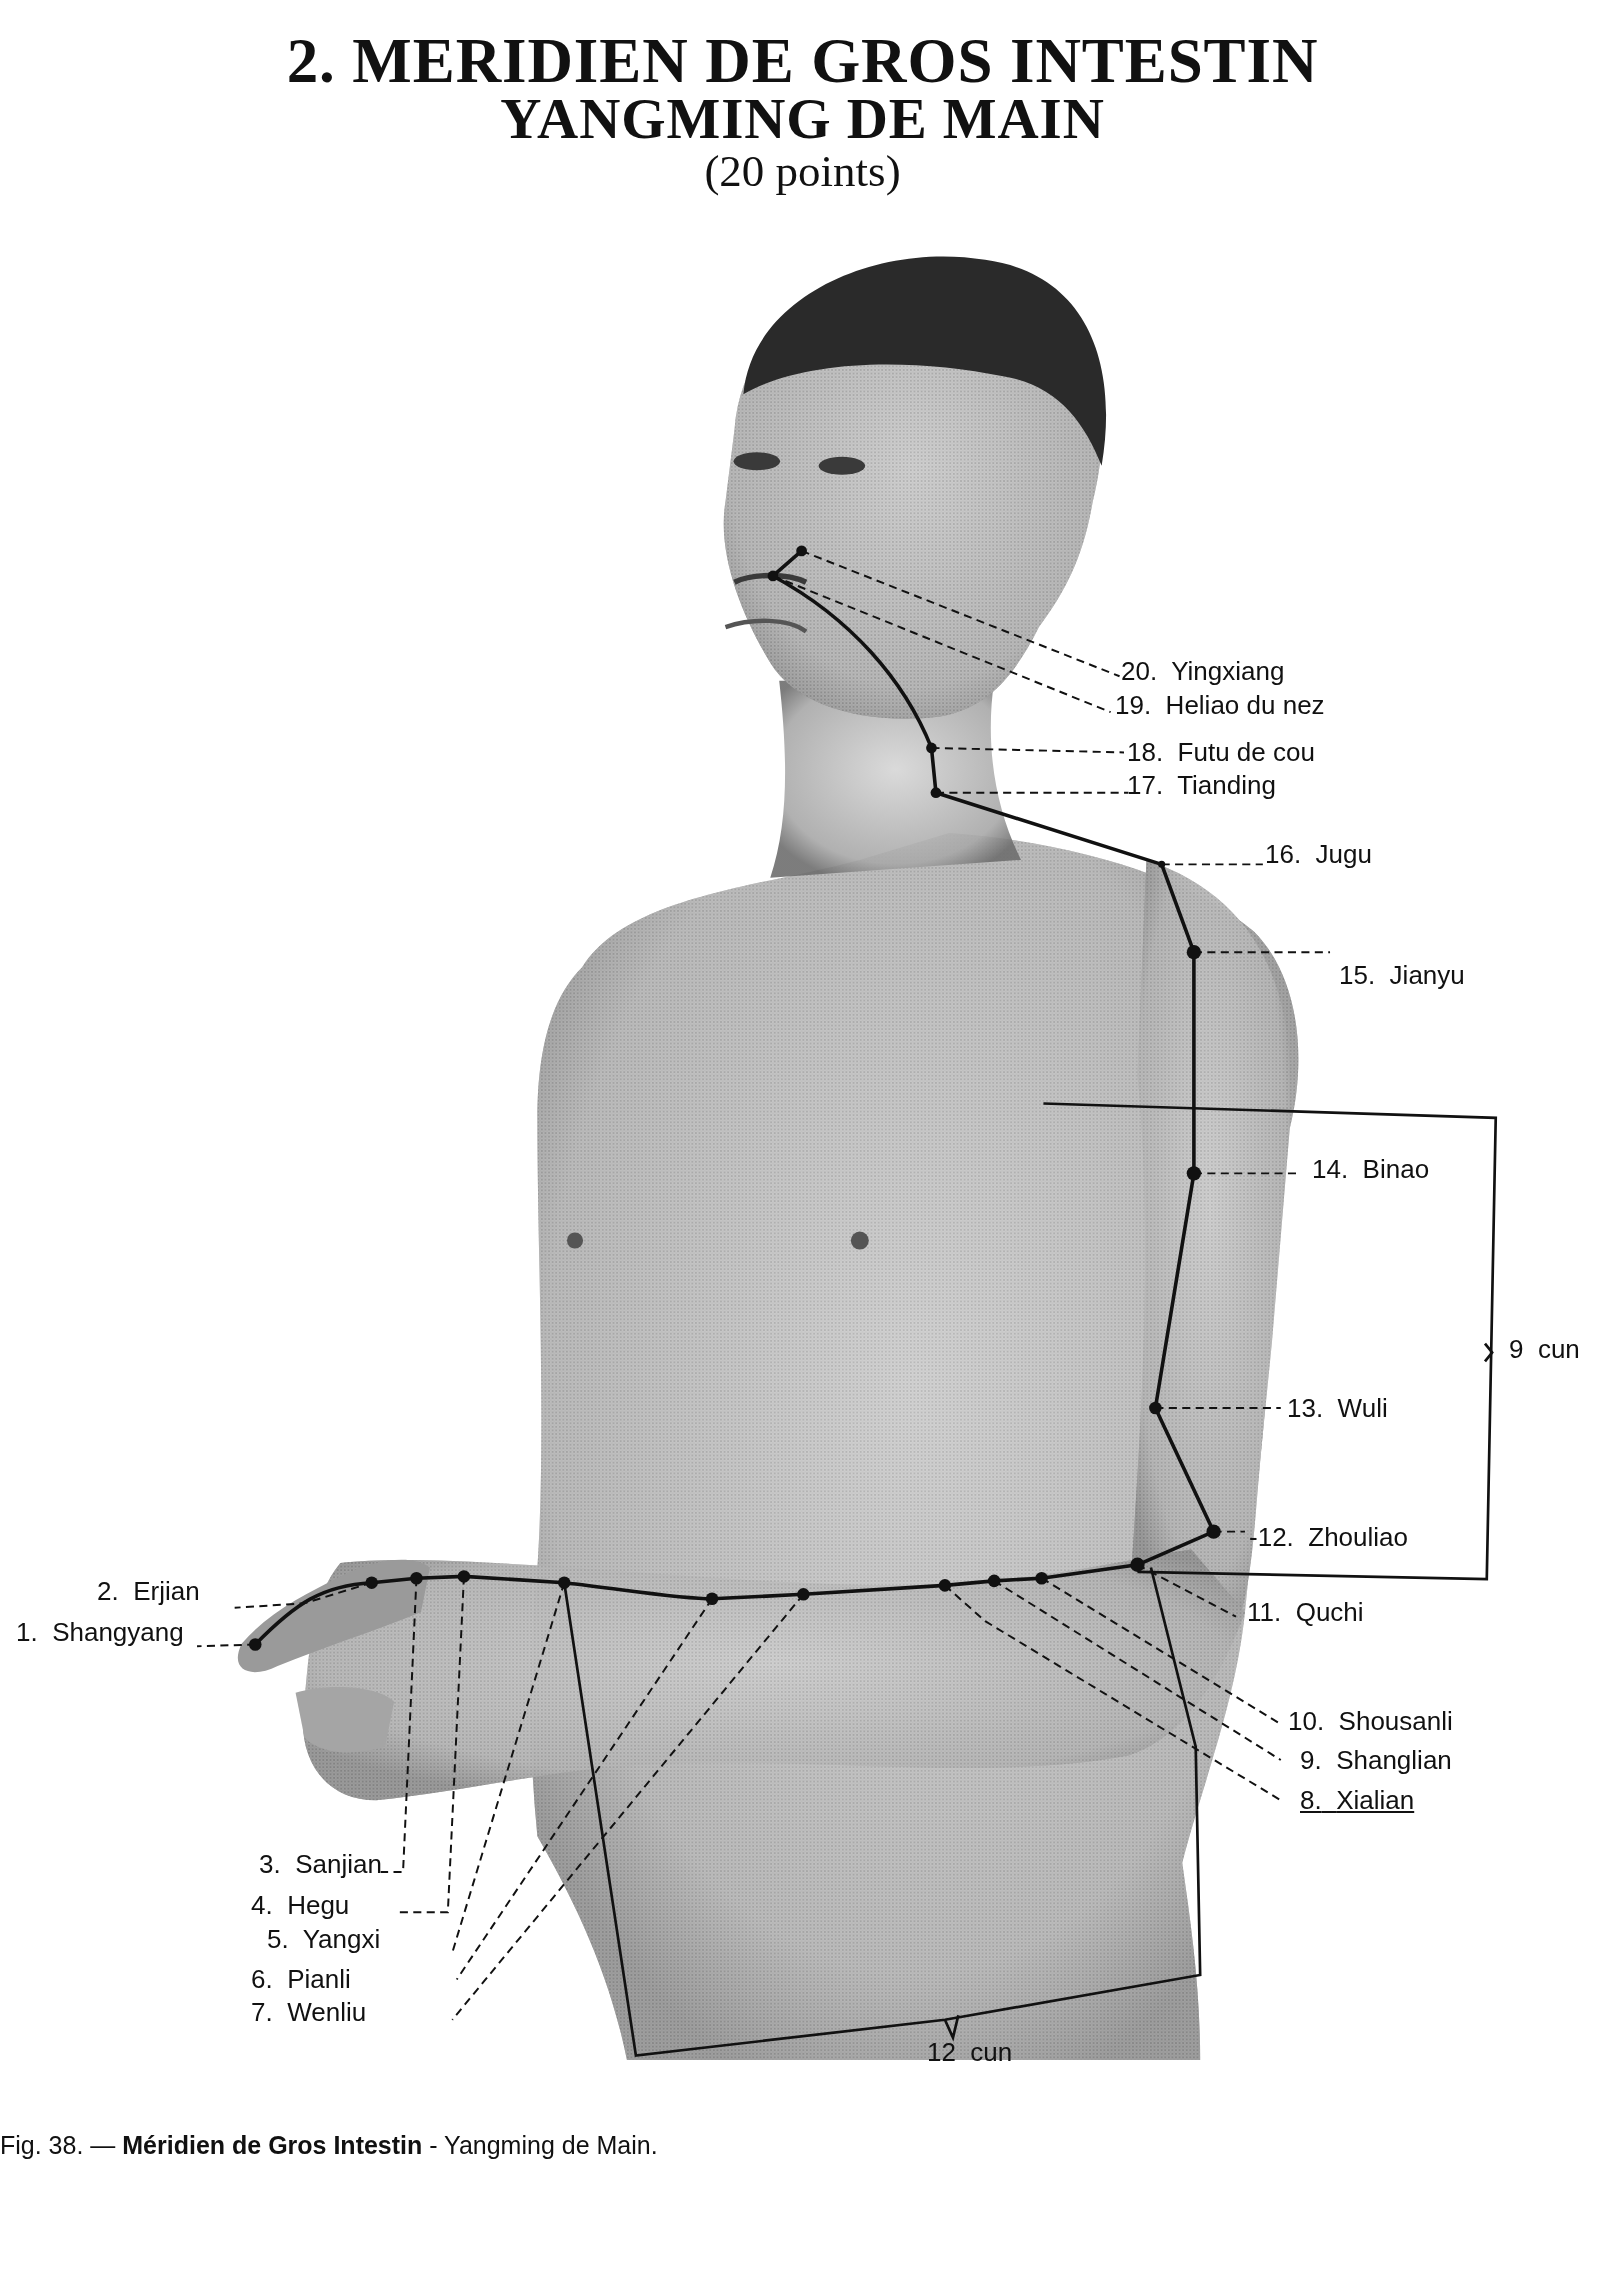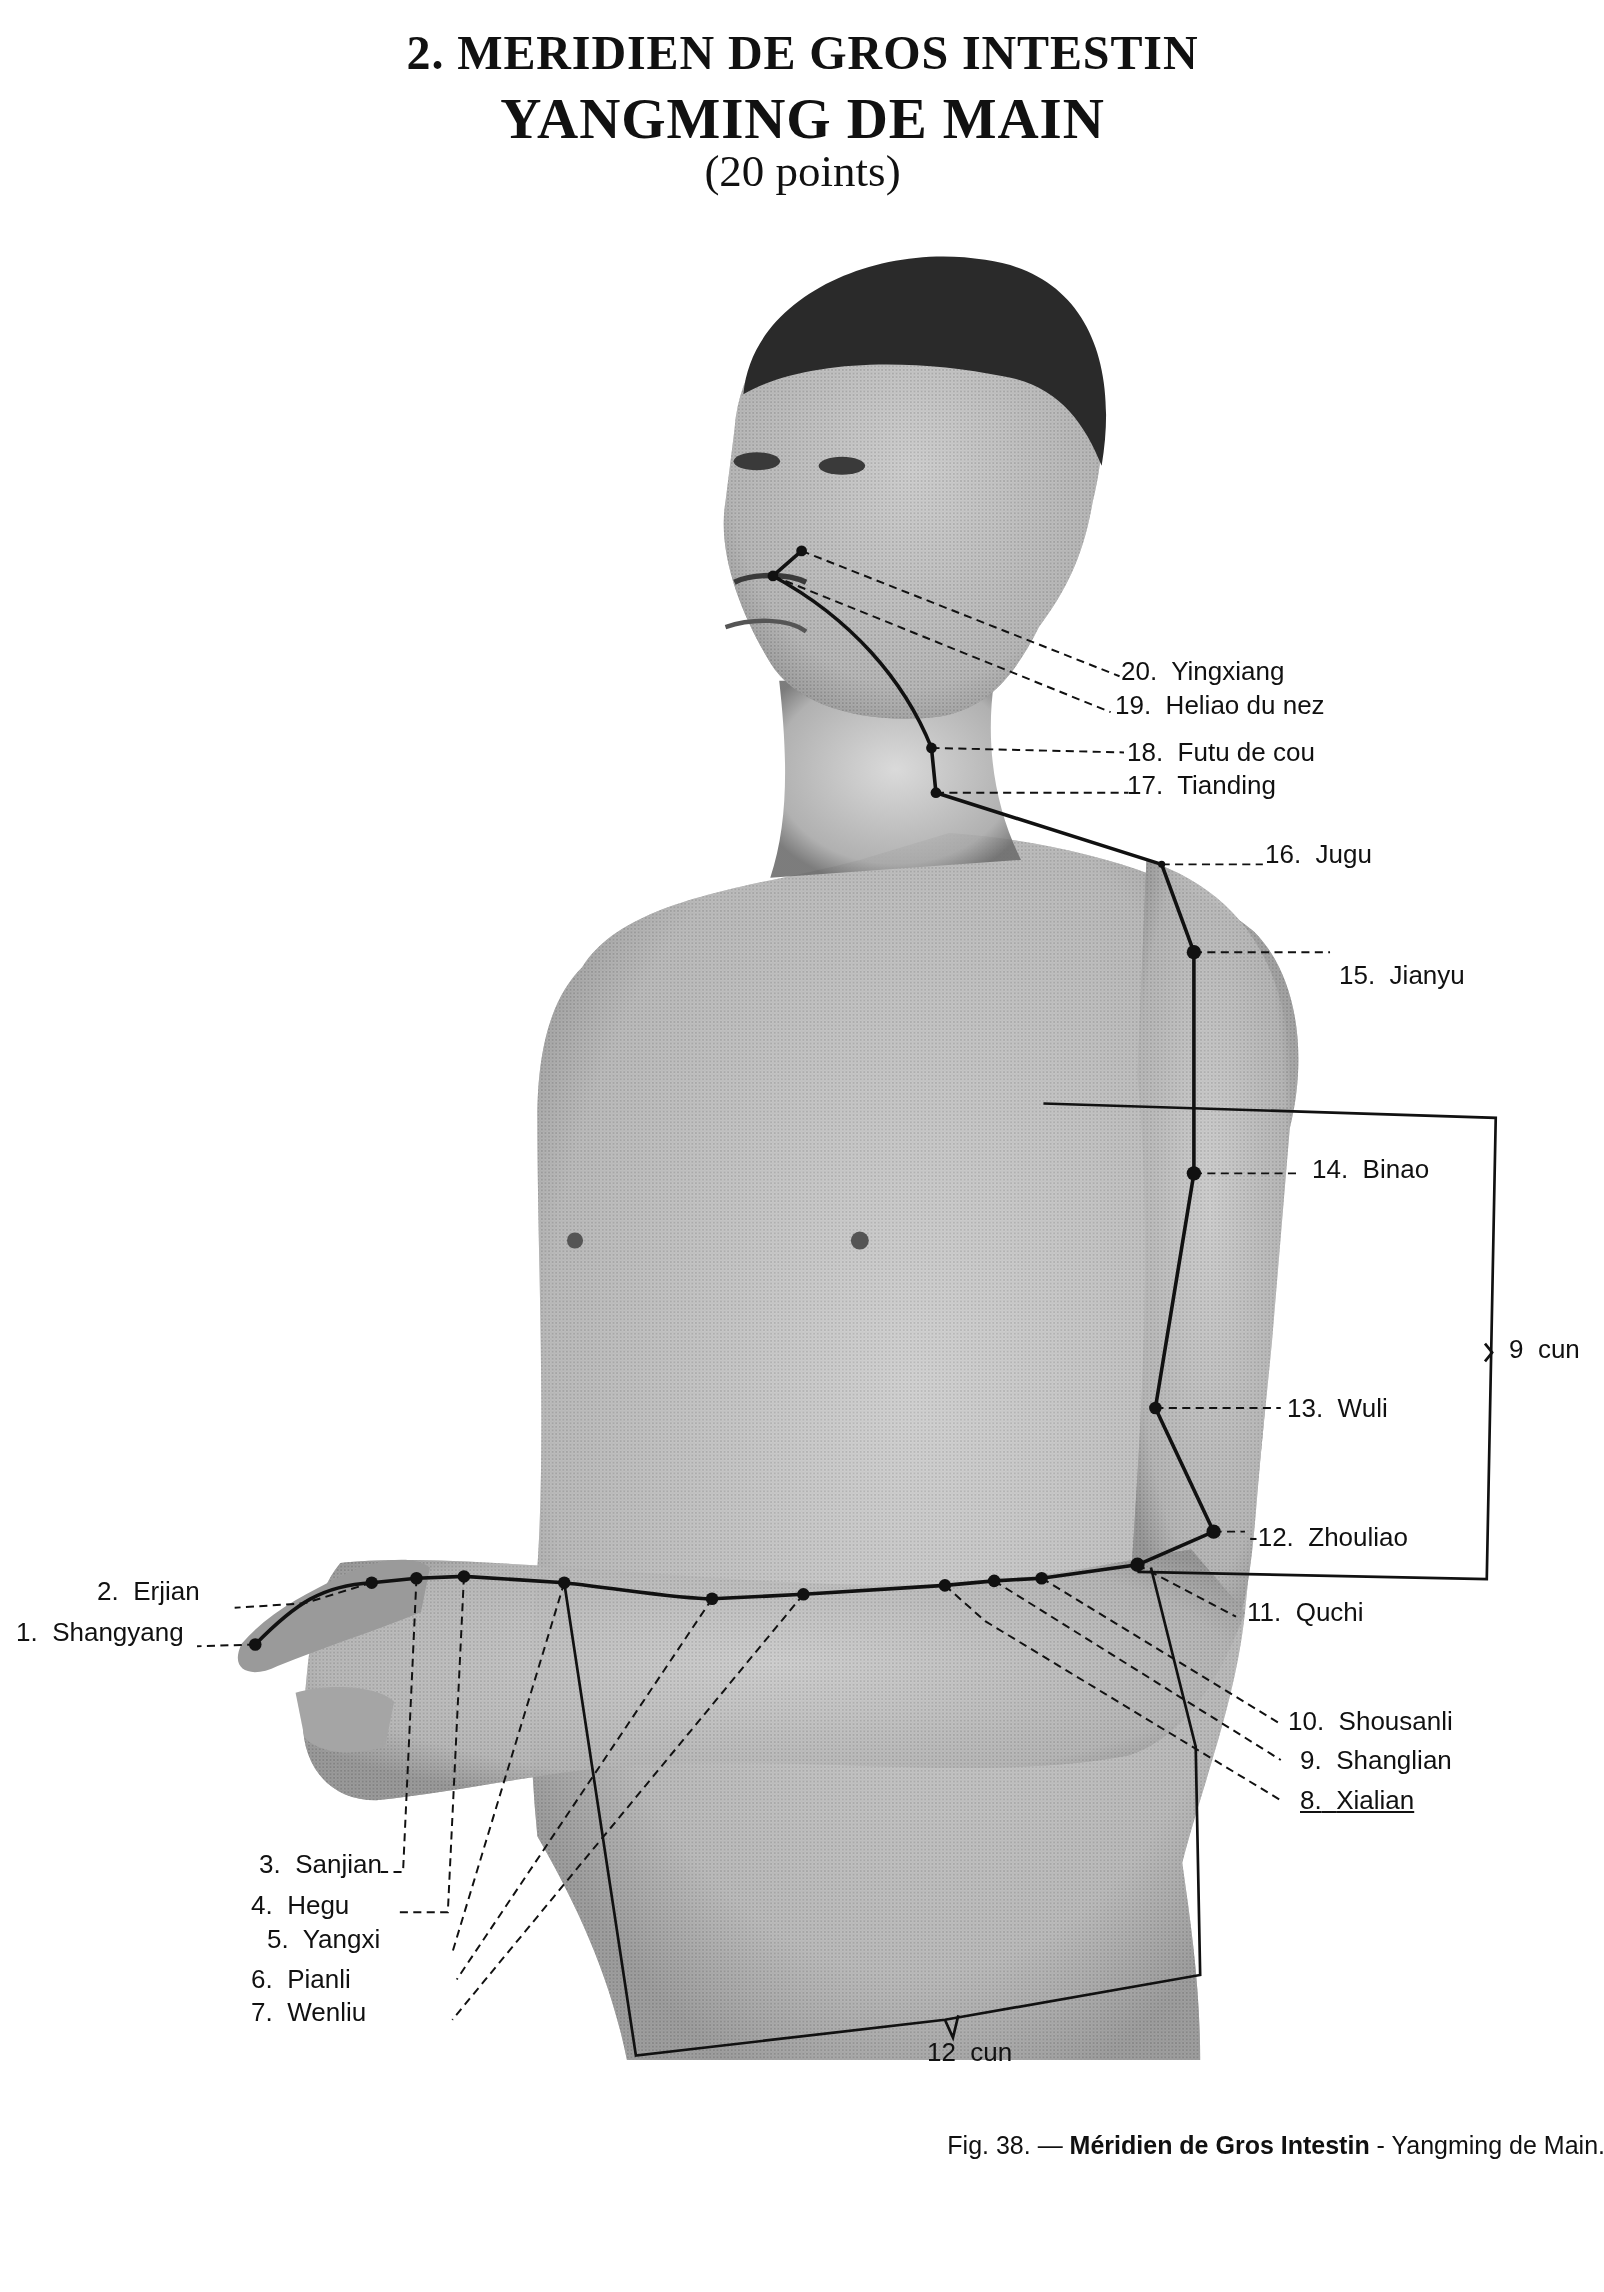--- a/index.html
+++ b/index.html
@@ -1,23 +1,23 @@
 <!DOCTYPE html>
 <html style="font-size:14.3px"><head>
 <meta charset="utf-8">
 <style>
   html, body { margin:0; padding:0; background:#ffffff; }
   body { width:1605px; height:2293px; position:relative; overflow:hidden; font-family:"Liberation Sans", sans-serif; color:#111; }
   .title { position:absolute; left:0; width:1605px; text-align:center; font-family:"Liberation Serif", serif; font-weight:bold; color:#111; }
-  #t1 { top:25px; font-size:48px; letter-spacing:0.9px; }
+  #t1 { top:25px; font-size:63px; letter-spacing:0.9px; }
   #t2 { top:86px; font-size:57px; letter-spacing:0.9px; }
   #t3 { top:145px; font-size:45px; font-weight:normal; }
   svg#fig { position:absolute; left:0; top:0; }
   .lbl { position:absolute; font-size:26px; color:#111; white-space:pre; font-family:"Liberation Sans", sans-serif; }
-  .caption { position:absolute; top:2131px; left:0; width:1605px; text-align:right; font-size:25px; }
+  .caption { position:absolute; top:2131px; left:0; width:1605px; text-align:left; font-size:25px; }
   .caption b { font-weight:bold; }
 </style>
 </head>
 <body>
 
 <div class="title" id="t1">2.  MERIDIEN DE GROS INTESTIN</div>
 <div class="title" id="t2">YANGMING DE MAIN</div>
 <div class="title" id="t3">(20 points)</div>
 
 <svg id="fig" width="1605" height="2293" viewBox="0 0 1792 2560">

